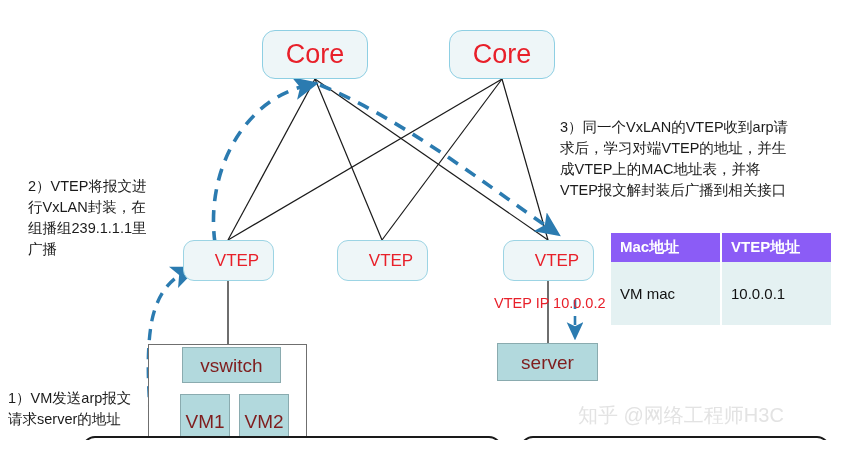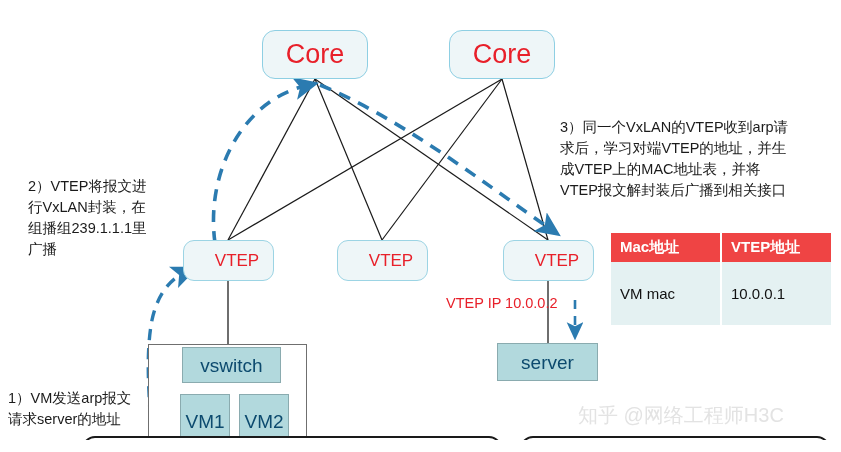--- a/index.html
+++ b/index.html
@@ -74,21 +74,21 @@
     border: 1.6px solid #6f6f6f;
   }
   .box-teal {
     position: absolute;
     box-sizing: border-box;
     background: #b2d9dd;
     border: 1.4px solid #8aabaf;
     display: flex;
     align-items: center;
     justify-content: center;
-    color: #0c4a6e;
+    color: #7f1d1d;
     font-size: 19px;
     line-height: 1;
   }
   .box-teal.vm { font-size: 19px; }
 
   
   .bottom-bar {
     position: absolute;
     box-sizing: border-box;
     border: 2.2px solid #1a1a1a;
@@ -96,21 +96,21 @@
     background: #ffffff;
   }
 
   
   .mac-table {
     position: absolute;
     border-collapse: collapse;
     font-size: 15px;
   }
   .mac-table th {
-    background: #ef4444;
+    background: #8b5cf6;
     color: #ffffff;
     font-weight: bold;
     text-align: left;
     padding: 5px 9px;
     border-right: 2px solid #ffffff;
     white-space: nowrap;
   }
   .mac-table th:last-child { border-right: none; }
   .mac-table td {
     background: #e4f1f2;
@@ -180,21 +180,21 @@
   <div class="node vtep" style="left:183px; top:240px; width:91px; height:41px;">
     <span>VTEP</span>
   </div>
   <div class="node vtep" style="left:337px; top:240px; width:91px; height:41px;">
     <span>VTEP</span>
   </div>
   <div class="node vtep" style="left:503px; top:240px; width:91px; height:41px;">
     <span>VTEP</span>
   </div>
 
-  <div class="ip-label" style="left:446px; top:296px;">VTEP IP 10.0.0.2</div>
+  <div class="ip-label" style="left:494px; top:296px;">VTEP IP 10.0.0.2</div>
 
   <div class="host-outline" style="left:148px; top:344px; width:159px; height:104px;"></div>
   <div class="box-teal" style="left:182px; top:347px; width:99px; height:36px;">
     <span>vswitch</span>
   </div>
   <div class="box-teal vm" style="left:180px; top:394px; width:50px; height:54px;">
     <span>VM1</span>
   </div>
   <div class="box-teal vm" style="left:239px; top:394px; width:50px; height:54px;">
     <span>VM2</span>

